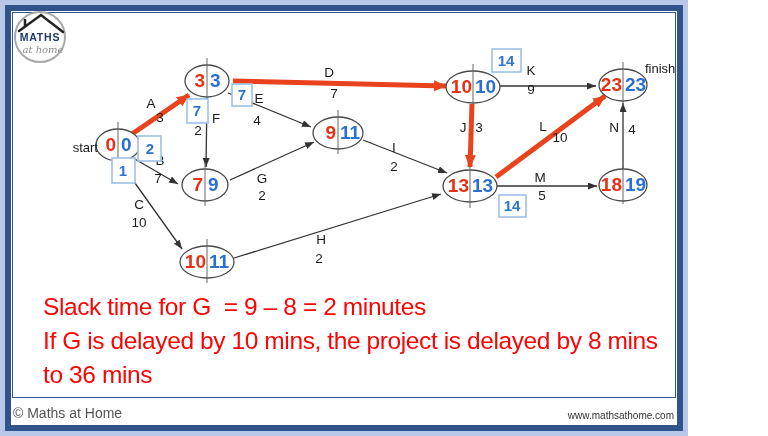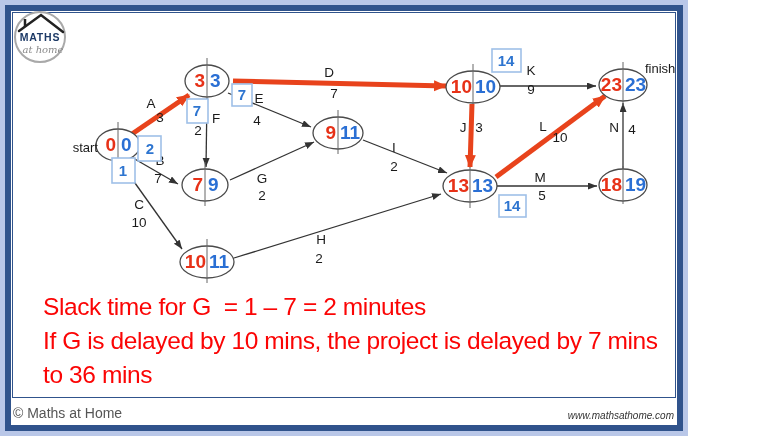--- a/index.html
+++ b/index.html
@@ -24,21 +24,21 @@
   .node-ellipse{fill:#ffffff;stroke:#4a4a4a;stroke-width:1.3;}
   .node-div{stroke:#666;stroke-width:1;}
   .be{stroke:#333;stroke-width:1.3;fill:none;}
   .ce{stroke:#e8431c;stroke-width:5;fill:none;}
   .slack-rect{fill:#ffffff;stroke:#9fc0e8;stroke-width:1.6;}
 
   .caption{position:absolute;left:43px;top:290px;color:#fb0505;font-size:24.5px;
            letter-spacing:-0.4px;line-height:34px;}
   .caption div{white-space:pre;}
   .footer-left{position:absolute;left:13px;bottom:15px;font-size:14px;color:#555;}
-  .footer-right{position:absolute;right:14px;bottom:15px;font-size:10px;color:#333;font-style:italic;}
+  .footer-right{position:absolute;right:14px;bottom:15px;font-size:10px;color:#333;}
 
   .logo-title{fill:#1d3a66;font-weight:bold;font-size:10.5px;letter-spacing:0.8px;
               text-anchor:middle;font-family:"Liberation Sans",sans-serif;}
   .logo-sub{fill:#8a8a8a;font-style:italic;font-size:10px;text-anchor:middle;
             font-family:"DejaVu Serif",serif;}
 </style>
 </head>
 <body>
 
 <div class="slide">
@@ -213,20 +213,20 @@
     <g>
       <rect class="slack-rect" x="499" y="195" width="27" height="22"></rect>
       <text class="t-box" x="512" y="211">14</text>
     </g>
 
     <text class="t-side" x="98" y="152" text-anchor="end">start</text>
     <text class="t-side" x="645" y="73" text-anchor="start">finish</text>
   </svg>
 
   <div class="caption">
-    <div>Slack time for G  = 1 – 7 = 2 minutes</div>
-    <div>If G is delayed by 10 mins, the project is delayed by 7 mins</div>
+    <div>Slack time for G  = 9 – 8 = 2 minutes</div>
+    <div>If G is delayed by 10 mins, the project is delayed by 8 mins</div>
     <div>to 36 mins</div>
   </div>
 
   <div class="footer-left">© Maths at Home</div>
   <div class="footer-right">www.mathsathome.com</div>
 </div>
 
 </body></html>

